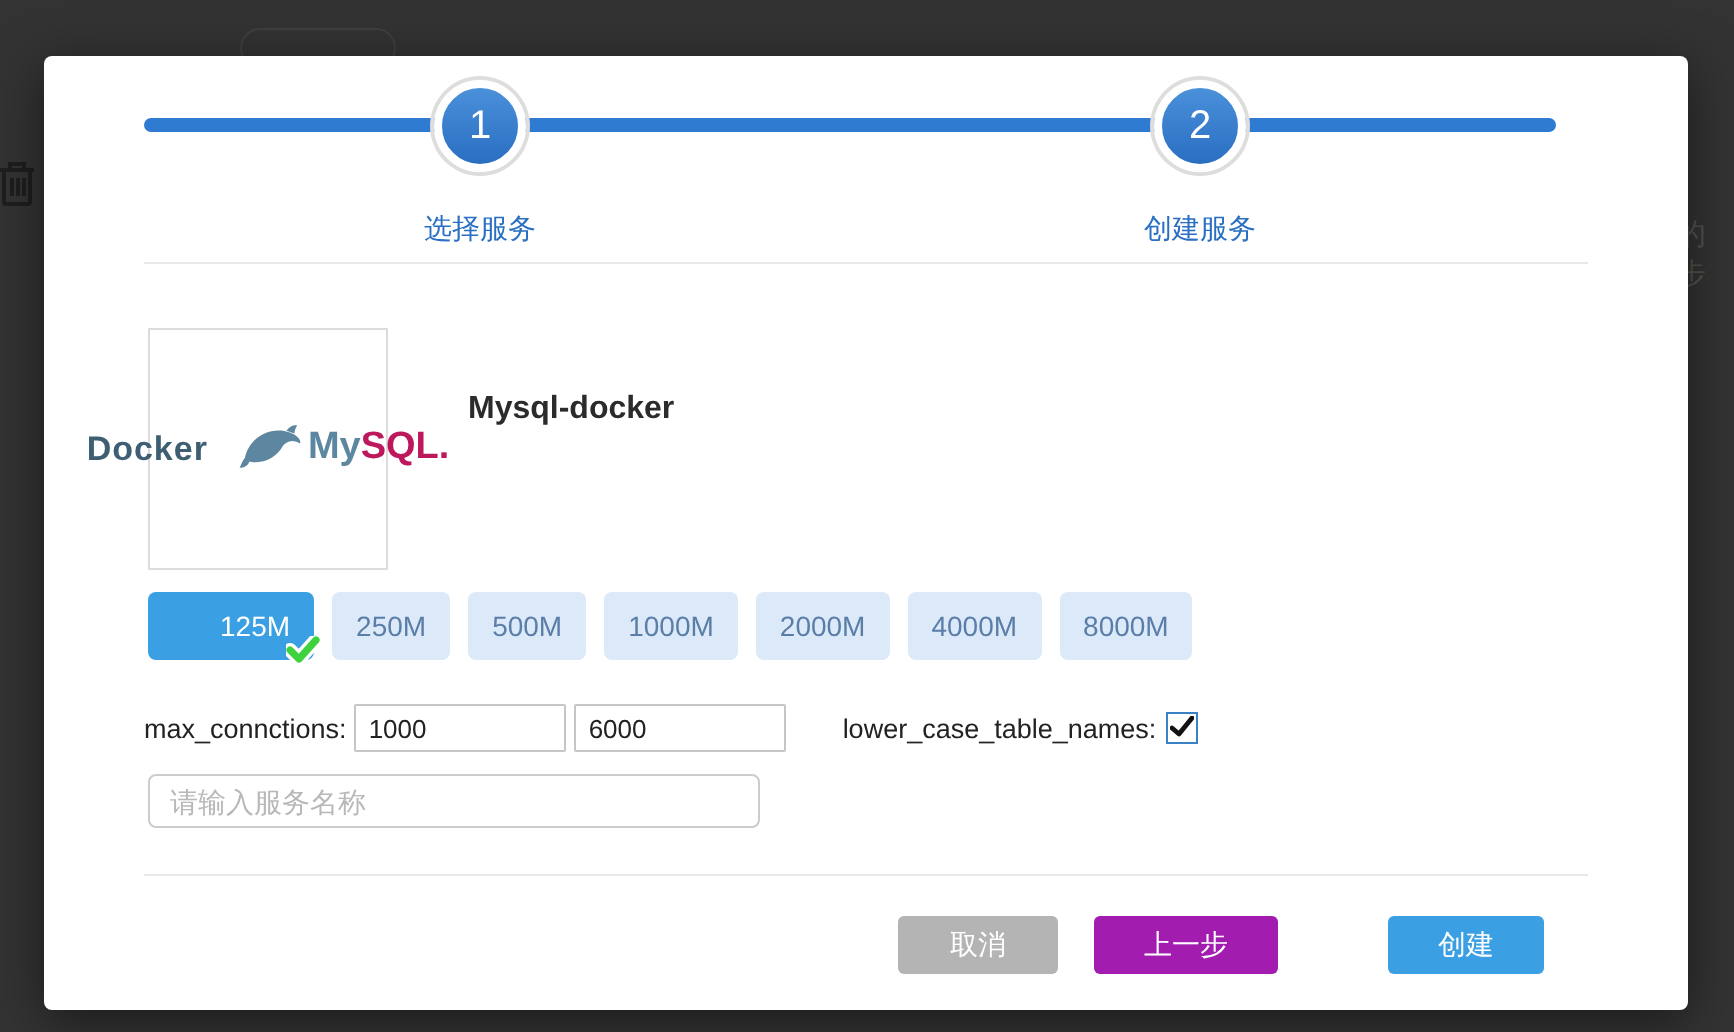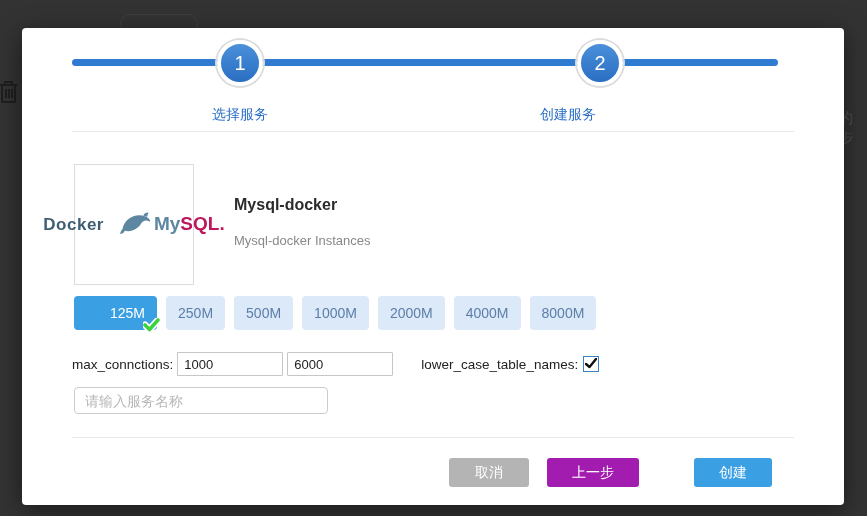--- a/index.html
+++ b/index.html
@@ -42,21 +42,21 @@
     color: #ffffff; font-size: 20px; line-height: 38px; text-align: center;
     cursor: pointer;
   }
   .step-circle.s1 { left: 195px; }
   .step-circle.s2 { left: 555px; }
   .step-label {
     position: absolute; top: 78px; transform: translateX(-50%);
     color: #2a6fc4; font-size: 14px; white-space: nowrap; cursor: pointer;
   }
   .step-label.s1 { left: 218px; }
-  .step-label.s2 { left: 546px; text-align: right; }
+  .step-label.s2 { left: 578px; text-align: right; }
   .divider { position: absolute; left: 50px; right: 50px; height: 1px; background: #e8e8e8; }
   .divider.d1 { top: 103px; }
   .divider.d2 { top: 409px; }
 
   
   .service-row { position: absolute; left: 52px; top: 136px; display: flex; }
   .logo-box {
     width: 120px; height: 121px; border: 1px solid #dcdcdc;
     display: flex; flex-direction: row; align-items: center; justify-content: center;
   }
@@ -93,21 +93,21 @@
   .gap22 { margin-left: 22px; }
   .gap28 { margin-left: 28px; }
   .checkbox {
     width: 16px; height: 16px; margin-left: 5px; background: #fff;
     border: 1px solid #3b82c4; box-shadow: inset 0 0 0 1px #ffffff;
     display: inline-flex; align-items: center; justify-content: center; cursor: pointer;
   }
 
   
   .name-input {
-    position: absolute; left: 52px; top: 359px; width: 254px; height: 27px;
+    position: absolute; left: 52px; top: 359px; width: 306px; height: 27px;
     border: 1px solid #cccccc; border-radius: 4px; padding: 0 10px;
     font-size: 14px; color: #333; font-family: inherit;
   }
   .name-input::placeholder { color: #b8b8b8; }
 
   
   .footer { position: absolute; right: 72px; top: 430px; display: flex; gap: 18px; }
   .btn {
     height: 29px; border: none; border-radius: 3px; color: #ffffff;
     font-size: 14px; font-family: inherit; cursor: pointer;
@@ -156,21 +156,20 @@
             C6.5 25.5 4.5 26.5 2 26.5 C3.2 24.5 3.5 22.5 5 21 Z"></path>
           <path fill="#5d87a0" d="M28 6 C29.5 3.5 32 2.5 34 3 C33 4.5 32.5 6 32.5 7.5 Z"></path>
         </svg>
       </span>
       <div class="logo-mysql">
         <span class="my">My</span><span class="sql">SQL</span><span class="sql">.</span>
       </div>
     </div>
     <div class="service-text">
       <div class="service-title">Mysql-docker</div>
-      <div class="service-subtitle">Mysql-docker Instances</div>
     </div>
   </div>
 
   <div class="mem-row">
     <button class="mem-btn selected">
       <span>125M</span>
       <span class="mem-check">
         <svg width="17" height="14" viewBox="0 0 17 14">
           <polyline points="2,7 6.5,11.5 15,2" fill="none" stroke="#ffffff" stroke-width="7" stroke-linecap="round" stroke-linejoin="round"></polyline>
           <polyline points="2,7 6.5,11.5 15,2" fill="none" stroke="#3fd23f" stroke-width="3.6" stroke-linecap="round" stroke-linejoin="round"></polyline>

